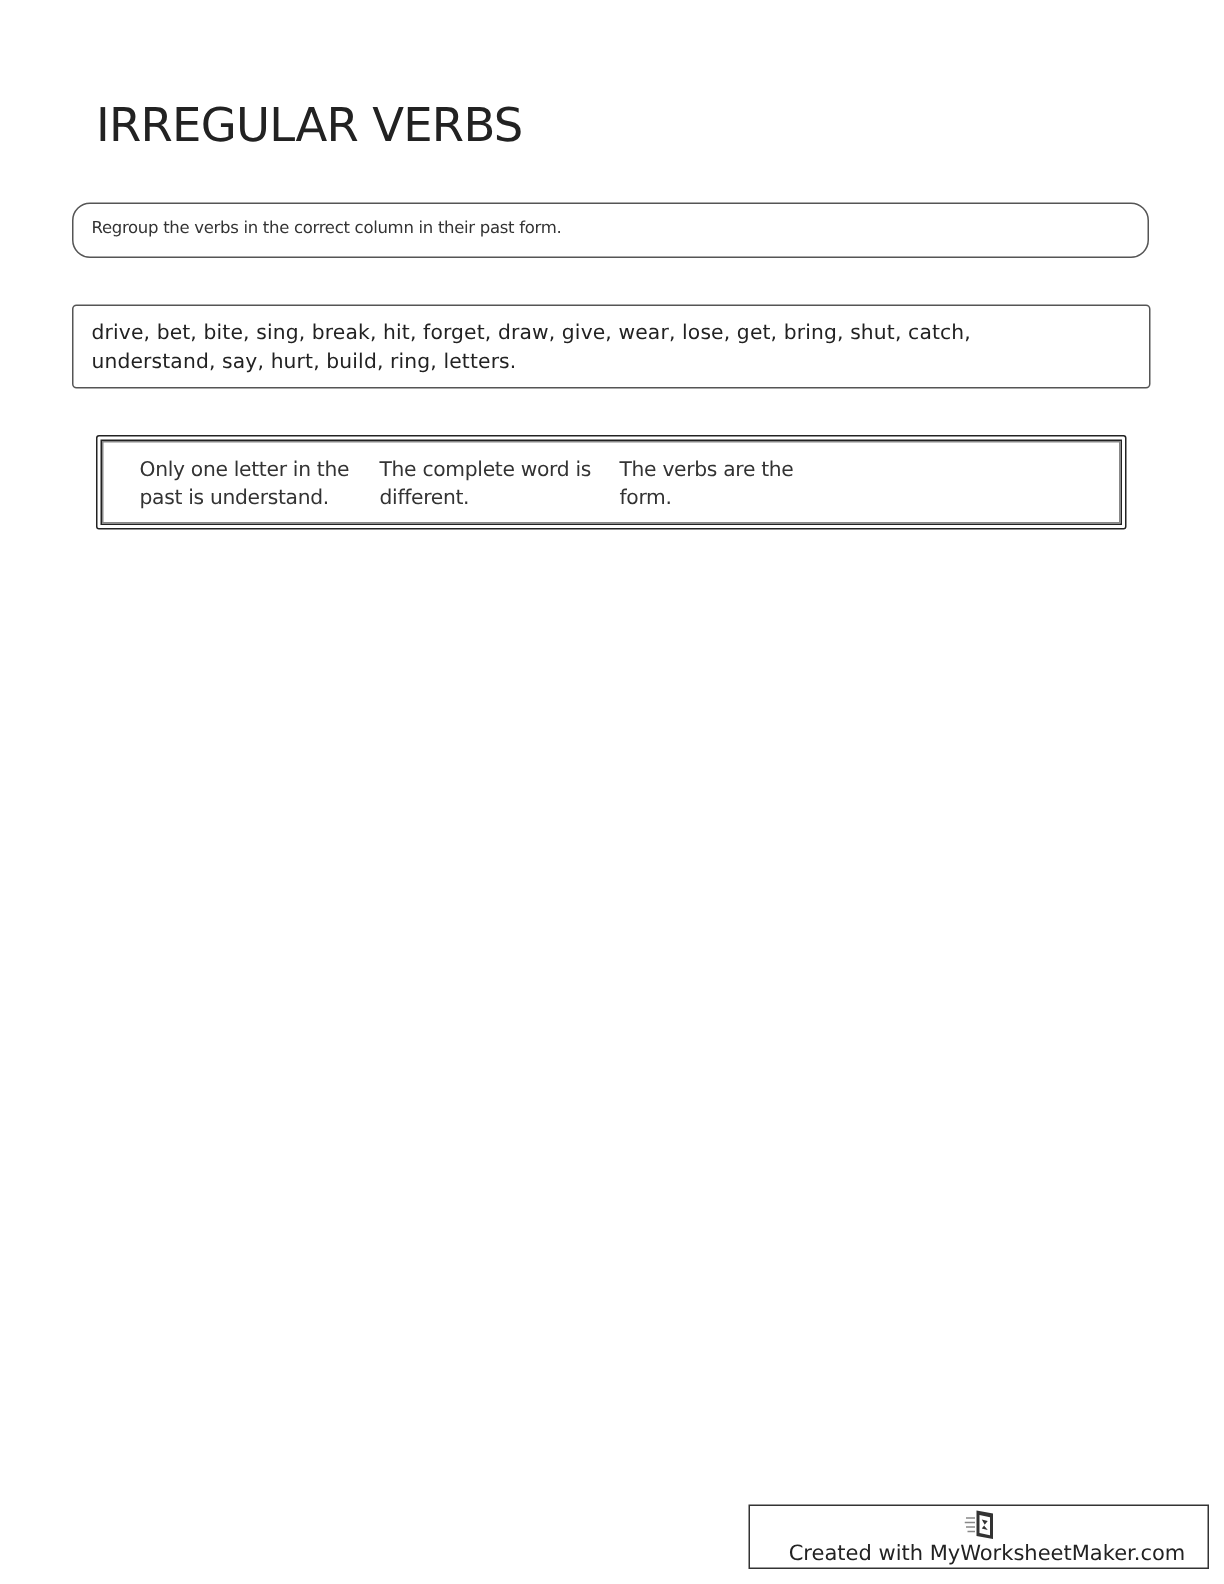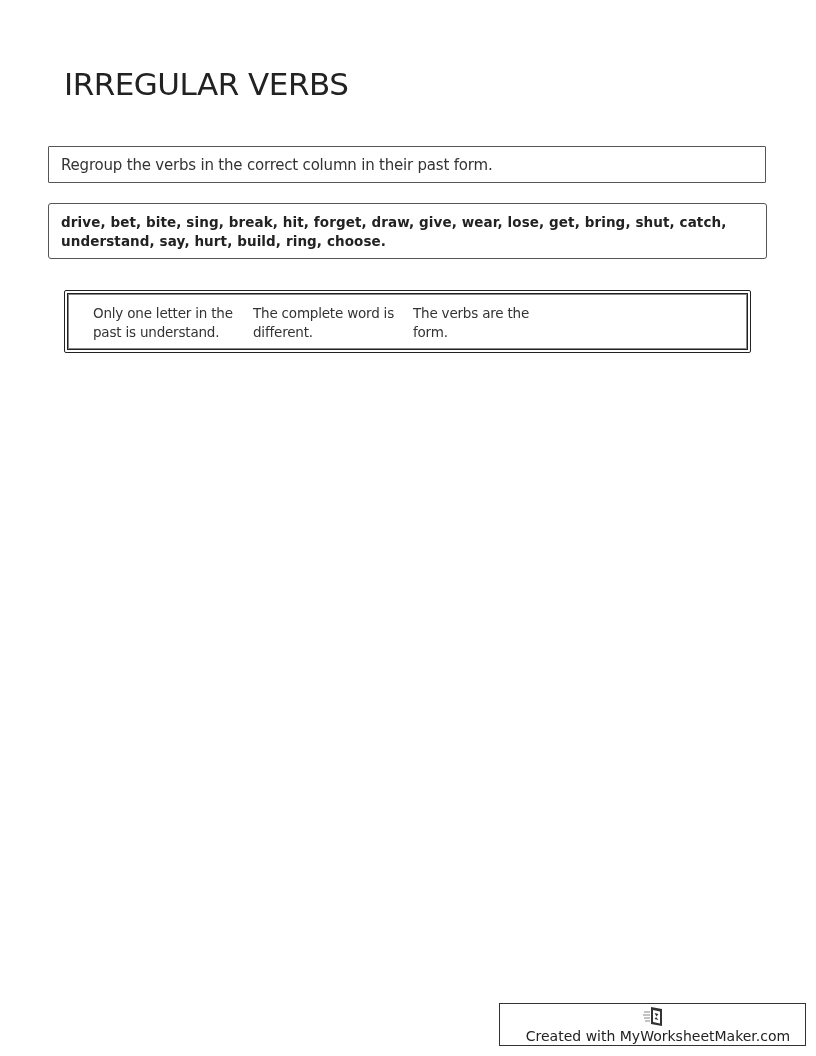--- a/index.html
+++ b/index.html
@@ -26,40 +26,39 @@
       color: #222222;
       font-family: "DejaVu Sans", sans-serif;
     }
     .instruction-box {
       position: absolute;
       left: 48px;
       top: 135px;
       width: 718px;
       height: 37px;
       border: 1px solid #555555;
-      border-radius: 1px;
+      border-radius: 12px;
       box-sizing: border-box;
       padding: 9px 12px 0 12px;
-      font-size: 15px;
+      font-size: 11px;
       color: #333333;
       letter-spacing: -0.2px;
-      margin-top: 11px;
     }
     .wordbank-box {
       position: absolute;
       left: 48px;
       top: 203px;
       width: 719px;
       height: 56px;
       border: 1px solid #555555;
       border-radius: 3px;
       box-sizing: border-box;
       padding: 9px 12px 0 12px;
       font-size: 13.5px;
-      font-weight: bold;
+      font-weight: normal;
       line-height: 19px;
       color: #222222;
       letter-spacing: 0.1px;
     }
     .columns-table {
       position: absolute;
       left: 64px;
       top: 290px;
       width: 687px;
       height: 63px;
@@ -114,21 +113,21 @@
 <body>
 
 <h1 class="page-title">IRREGULAR VERBS</h1>
 
 <div class="instruction-box">
   <span>Regroup the verbs in the correct column in their past form.</span>
 </div>
 
 <div class="wordbank-box">
   <div>drive, bet, bite, sing, break, hit, forget, draw, give, wear, lose, get, bring, shut, catch,</div>
-  <div>understand, say, hurt, build, ring, choose.</div>
+  <div>understand, say, hurt, build, ring, letters.</div>
 </div>
 
 <div class="columns-table">
   <div class="columns-row">
     <div class="column-header">
       <div>Only one letter in the</div>
       <div>past is understand.</div>
     </div>
     <div class="column-header">
       <div>The complete word is</div>

